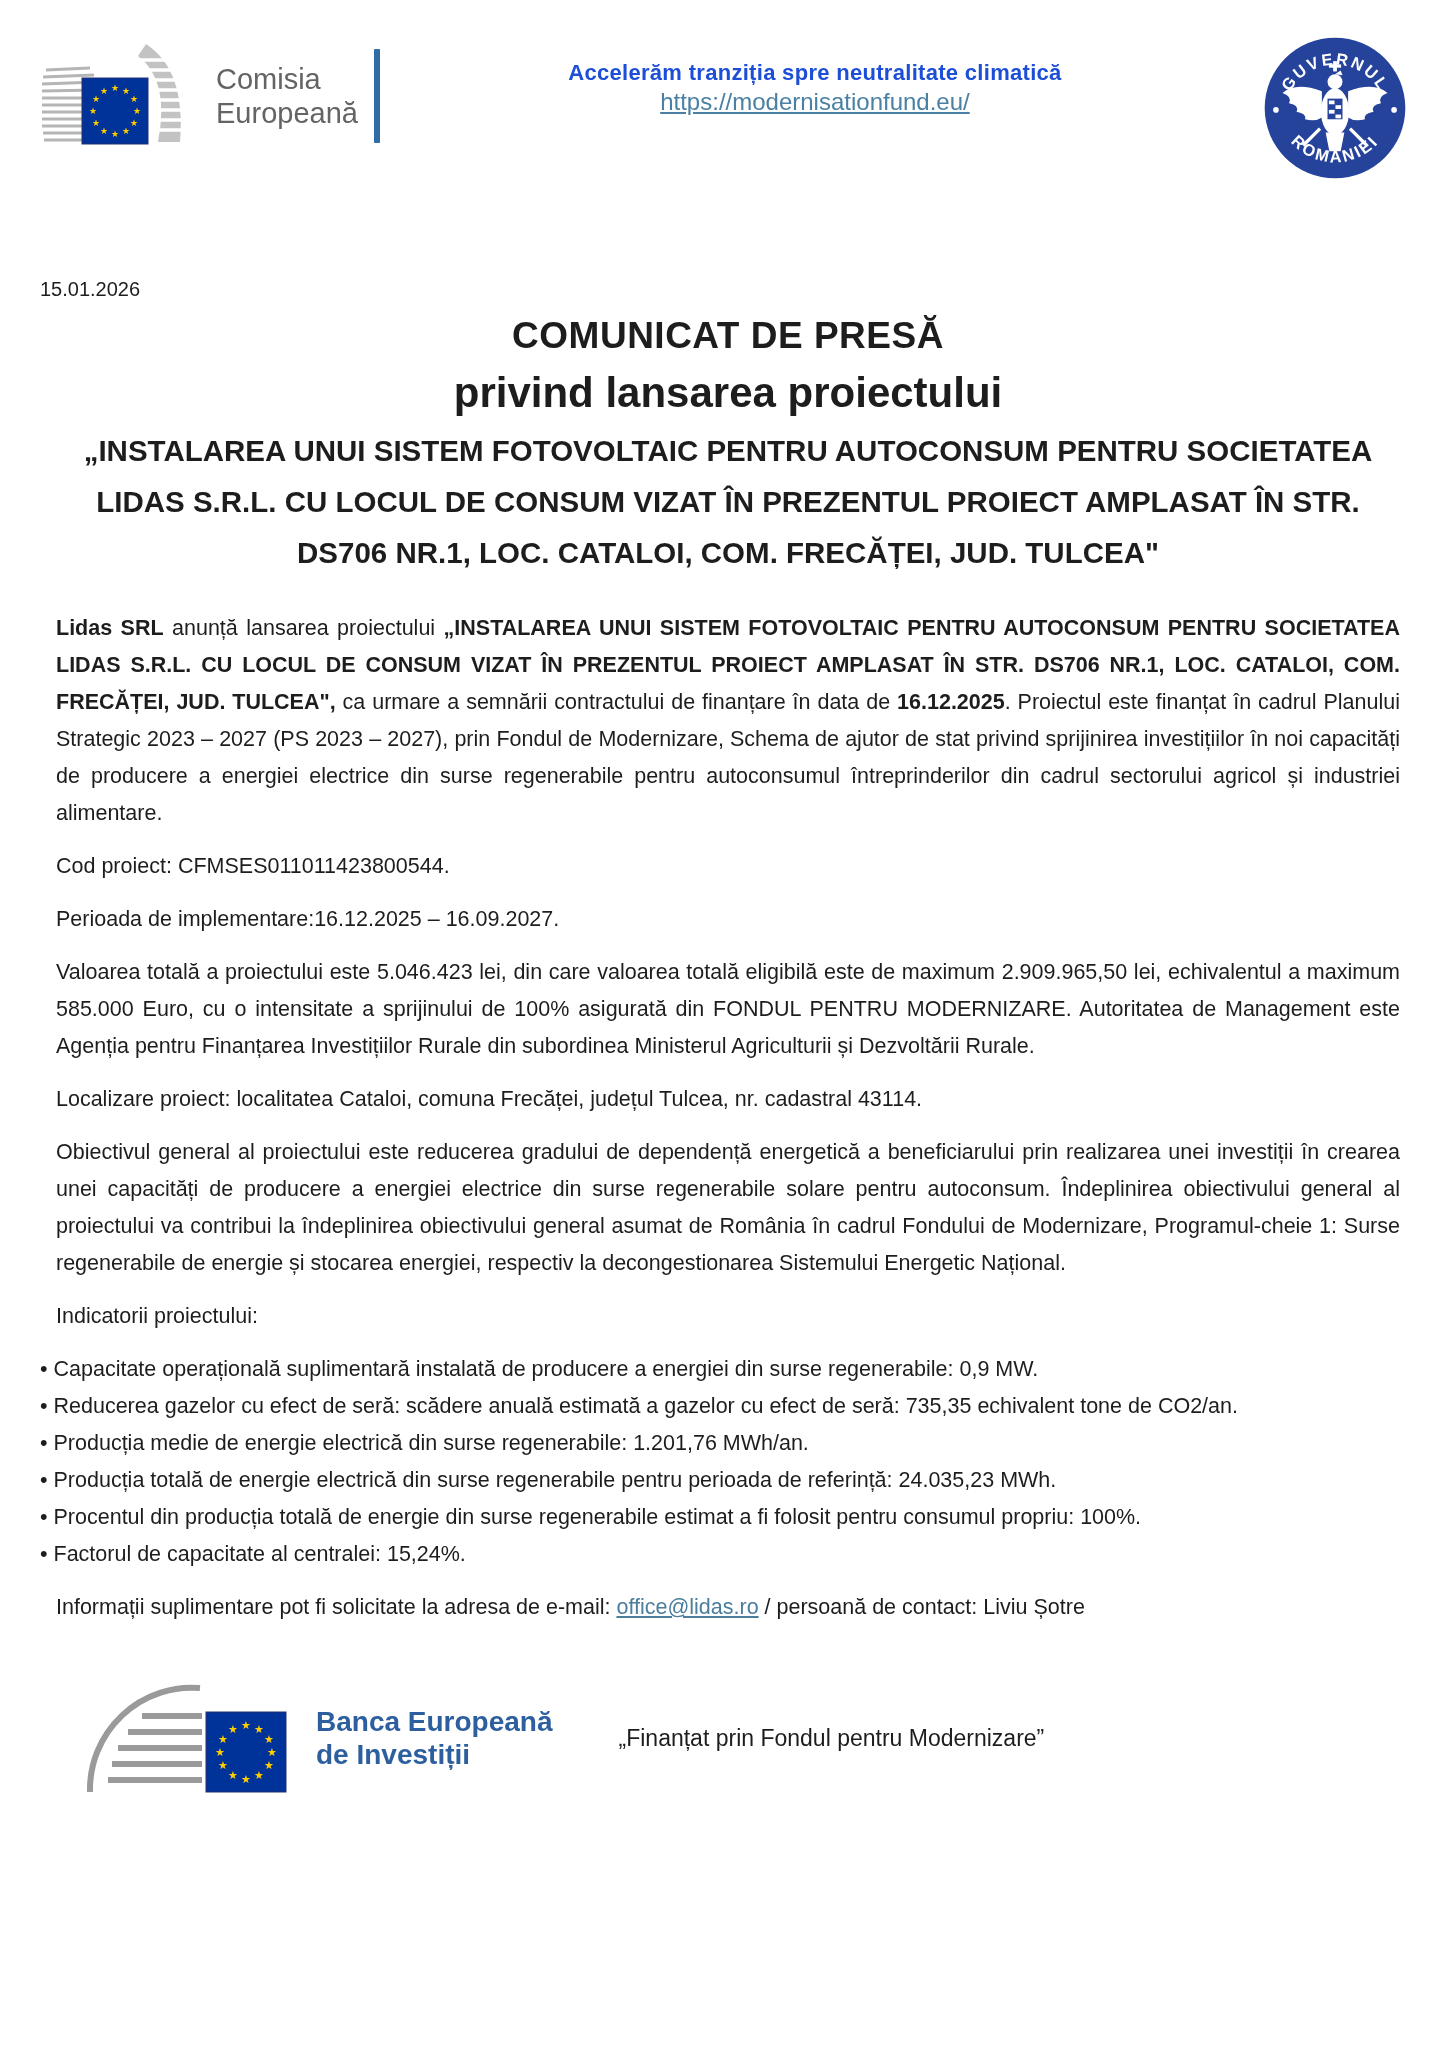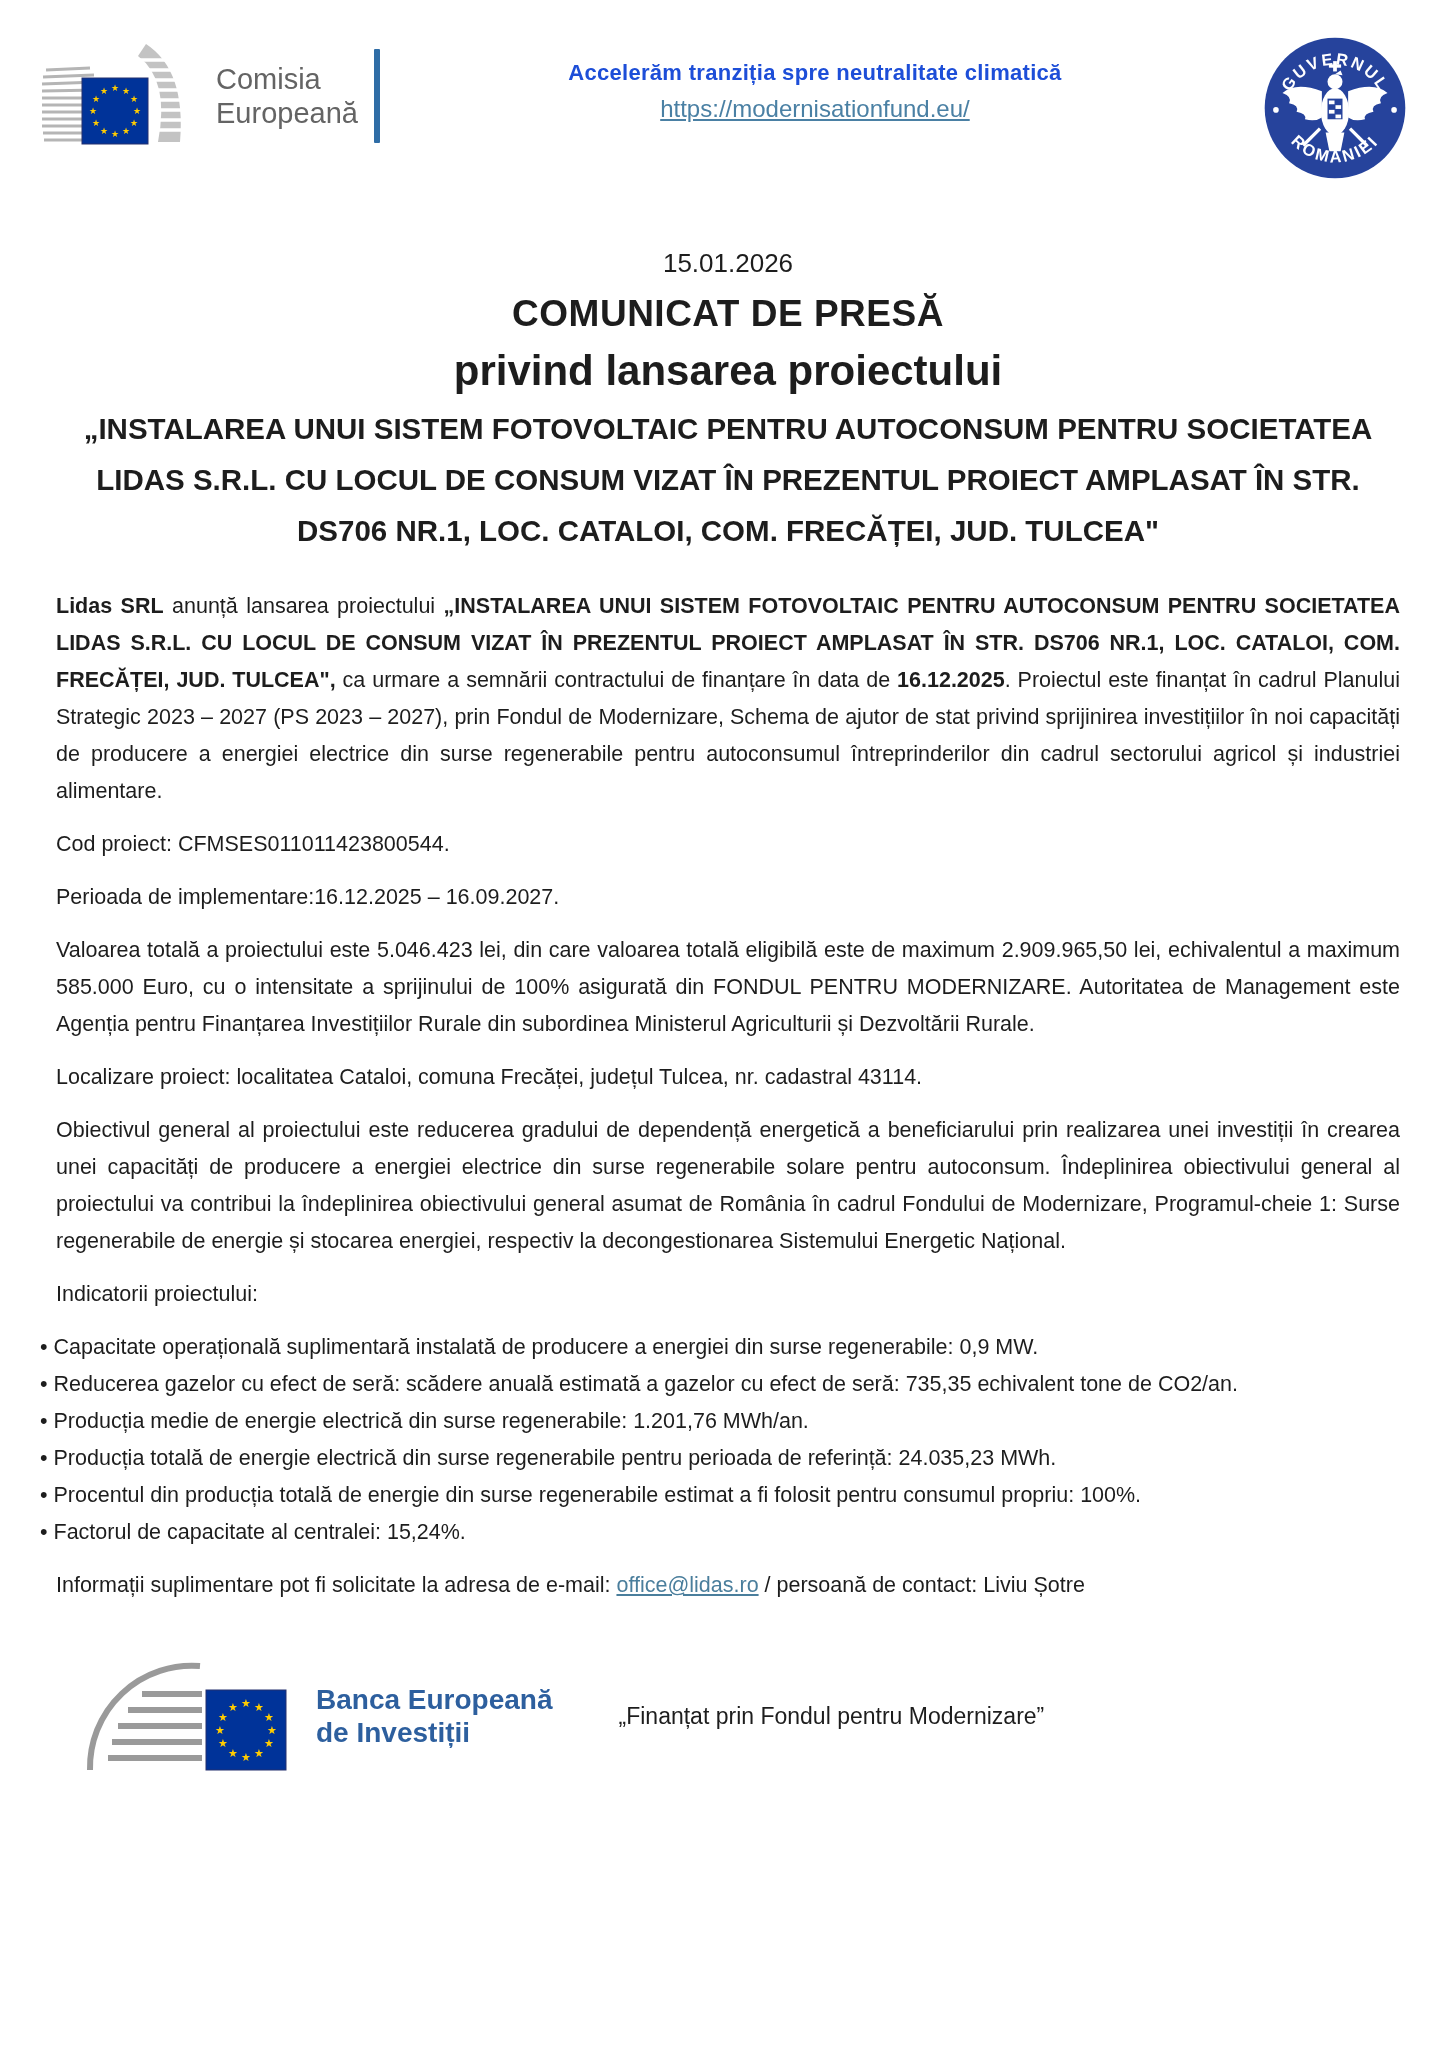--- a/index.html
+++ b/index.html
@@ -9,24 +9,24 @@
     box-sizing:border-box;padding:28px 26px 0 40px;margin:0 auto;overflow:hidden;
   }
   
   .hdr{display:flex;align-items:flex-start;}
   .ec-logo{display:flex;align-items:center;margin-top:10px;flex:0 0 auto;}
   .ec-text{font-size:29px;color:#646464;line-height:34px;margin-left:4px;}
   .ec-bar{width:6px;height:94px;background:#2f6da6;margin-left:16px;border-radius:1px;}
   .hdr-center{flex:1 1 auto;text-align:center;padding-top:24px;min-width:0;}
   .fund-title{font-size:35px;font-weight:bold;color:#2e86b8;letter-spacing:1px;word-spacing:18px;}
   .fund-subtitle{font-size:22px;font-weight:bold;color:#1d4ed8;margin-top:8px;letter-spacing:.3px;}
-  .fund-url{display:inline-block;font-size:24px;color:#4a80a4;text-decoration:underline;margin-top:9px;cursor:pointer;}
+  .fund-url{display:inline-block;font-size:24px;color:#4a80a4;text-decoration:underline;margin-top:2px;cursor:pointer;}
   .gov-seal{width:150px;height:152px;margin:4px 6px 0 10px;flex:0 0 auto;}
   
-  .date-row{text-align:center;font-size:26px;margin-top:64px;}
+  .date-row{text-align:left;font-size:20px;margin-top:94px;}
   .title-block{text-align:center;margin-top:14px;}
   .title-block h1{font-size:37px;margin:0;font-weight:bold;letter-spacing:.5px;}
   .title-block .sub{font-size:42px;margin:12px 0 0 0;font-weight:bold;}
   .project-title{font-size:29.5px;font-weight:bold;line-height:51px;margin:8px auto 0 auto;max-width:1360px;}
   
   .body-txt{margin-top:32px;font-size:21.5px;line-height:37px;}
   .body-txt p{margin:16px;}
   .just{text-align:justify;}
   .gap{margin-top:37px;}
   .body-txt ul{list-style:none;margin:0;padding:0;}

